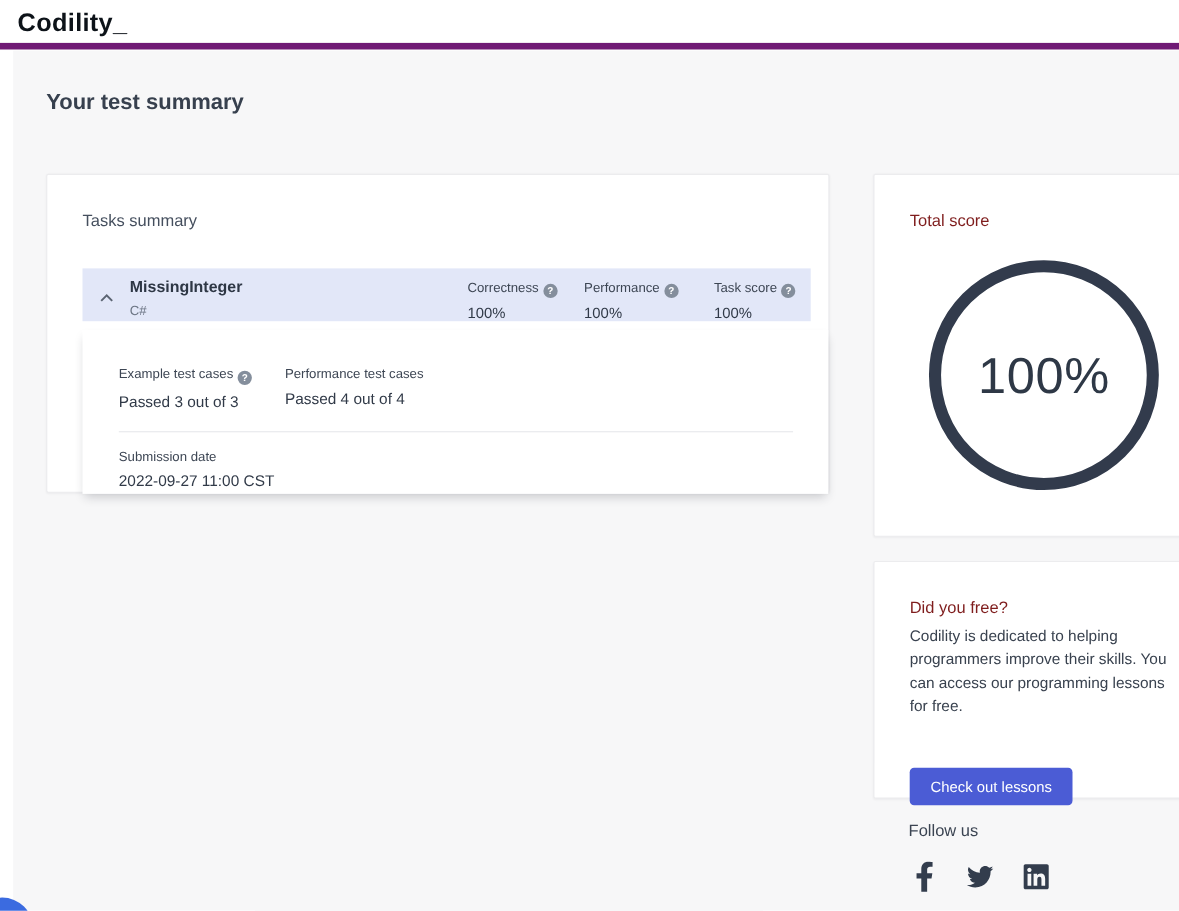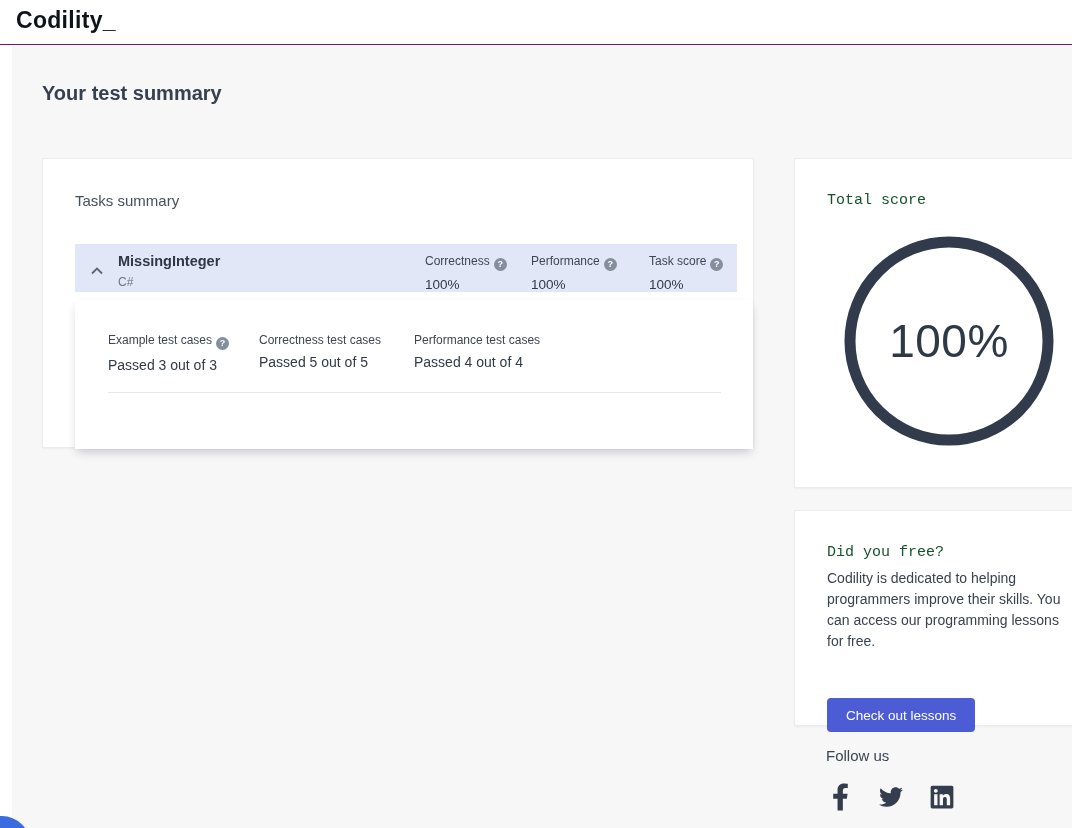--- a/index.html
+++ b/index.html
@@ -8,21 +8,21 @@
     position: relative;
     font-family: "Liberation Sans", sans-serif;
     background: #ffffff;
     overflow: hidden;
     color: #37404e;
   }
 
   
   .header {
     position: absolute; top: 0; left: 0; right: 0; height: 45px;
-    background: #ffffff; border-bottom: 1px solid #701a75; z-index: 10;
+    background: #ffffff; border-bottom: 6px solid #701a75; z-index: 10;
   }
   .logo {
     position: absolute; left: 16px; top: 7px;
     font-size: 23px; font-weight: 700; color: #0d1319; letter-spacing: 0.3px;
   }
 
   
   .content {
     position: absolute; top: 46px; left: 12px; right: 0; bottom: 0;
     background: #f7f7f8;
@@ -92,21 +92,21 @@
   .tc-label { font-size: 12px; color: #3d4654; white-space: nowrap; }
   .tc-value { font-size: 14px; color: #313a48; margin-top: 7px; }
   .panel-divider {
     border: none; border-top: 1px solid #e6e8ec; margin: 19px 0 15px 0;
   }
 
   
   .total-score-card { left: 782px; top: 112px; width: 312px; height: 330px; }
   .sidebar-card-title {
     position: absolute; left: 32px; top: 33px;
-    font-size: 15px; color: #14532d; font-family: Liberation Mono, monospace;
+    font-size: 15px; color: #7f1d1d;
   }
   .score-circle-wrap { position: absolute; left: 49px; top: 77px; width: 210px; height: 210px; }
   .total-score-value {
     position: absolute; left: 0; top: 0; width: 210px; height: 210px;
     display: flex; align-items: center; justify-content: center;
     font-size: 46px; color: #2e3846; letter-spacing: 0.5px;
   }
 
   .did-you-know-card { left: 782px; top: 464px; width: 312px; height: 216px; }
   .dyk-body {
@@ -178,30 +178,30 @@
         <div class="score-value">100%</div>
       </div>
     </div>
 
     <div class="task-details-panel">
       <div class="test-cases-row">
         <div class="tc-col1">
           <div class="tc-label"><span>Example test cases</span><span class="help-icon">?</span></div>
           <div class="tc-value">Passed 3 out of 3</div>
         </div>
-        <div class="tc-col2">
-          <div class="tc-label">Correctness test cases</div>
-          <div class="tc-value">Passed 5 out of 5</div>
-        </div>
         <div>
           <div class="tc-label">Performance test cases</div>
           <div class="tc-value">Passed 4 out of 4</div>
         </div>
       </div>
       <hr class="panel-divider">
+      <div>
+        <div class="tc-label">Submission date</div>
+        <div class="tc-value">2022-09-27 11:00 CST</div>
+      </div>
     </div>
   </div>
 
   <div class="card total-score-card">
     <div class="sidebar-card-title">Total score</div>
     <div class="score-circle-wrap">
       <svg width="210" height="210" viewBox="0 0 210 210">
         <circle cx="105" cy="105" r="99" fill="none" stroke="#323b4c" stroke-width="11"></circle>
       </svg>
       <div class="total-score-value">100%</div>

